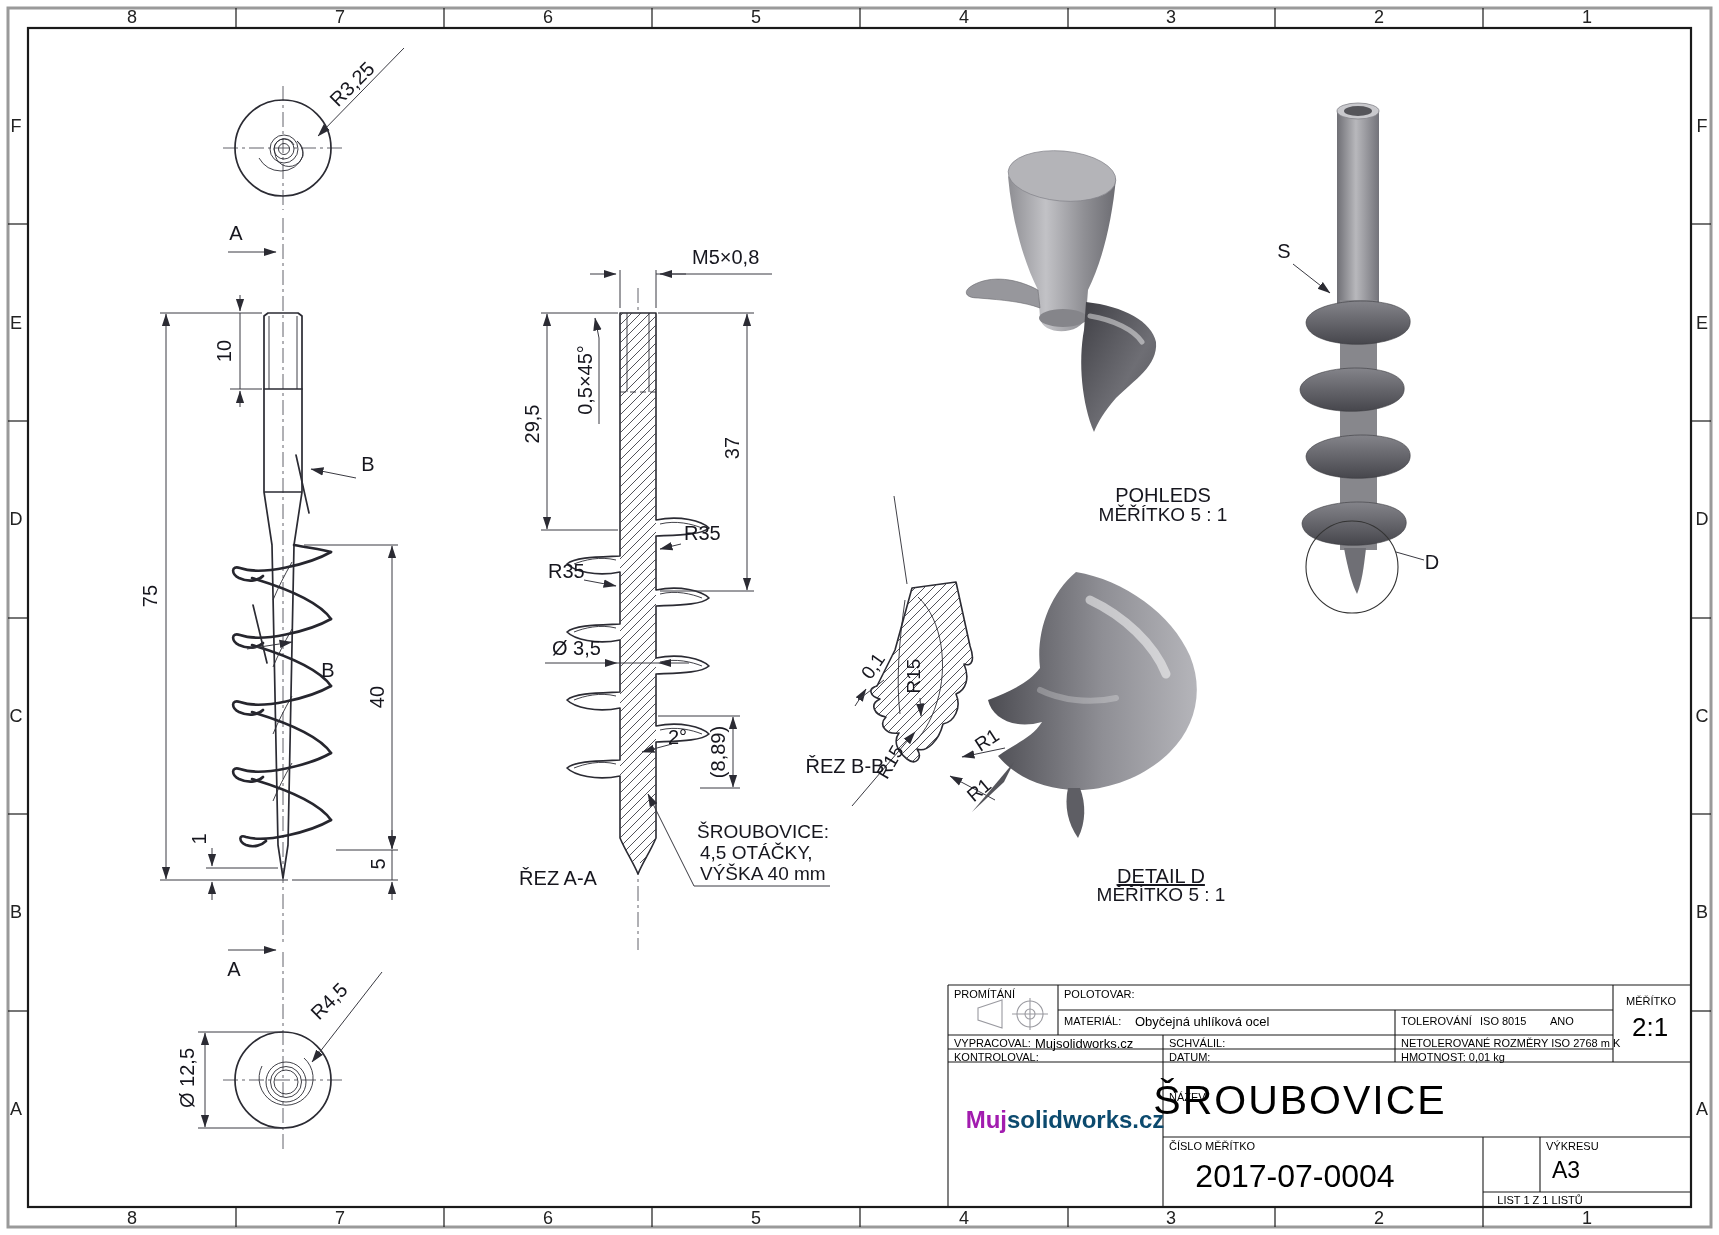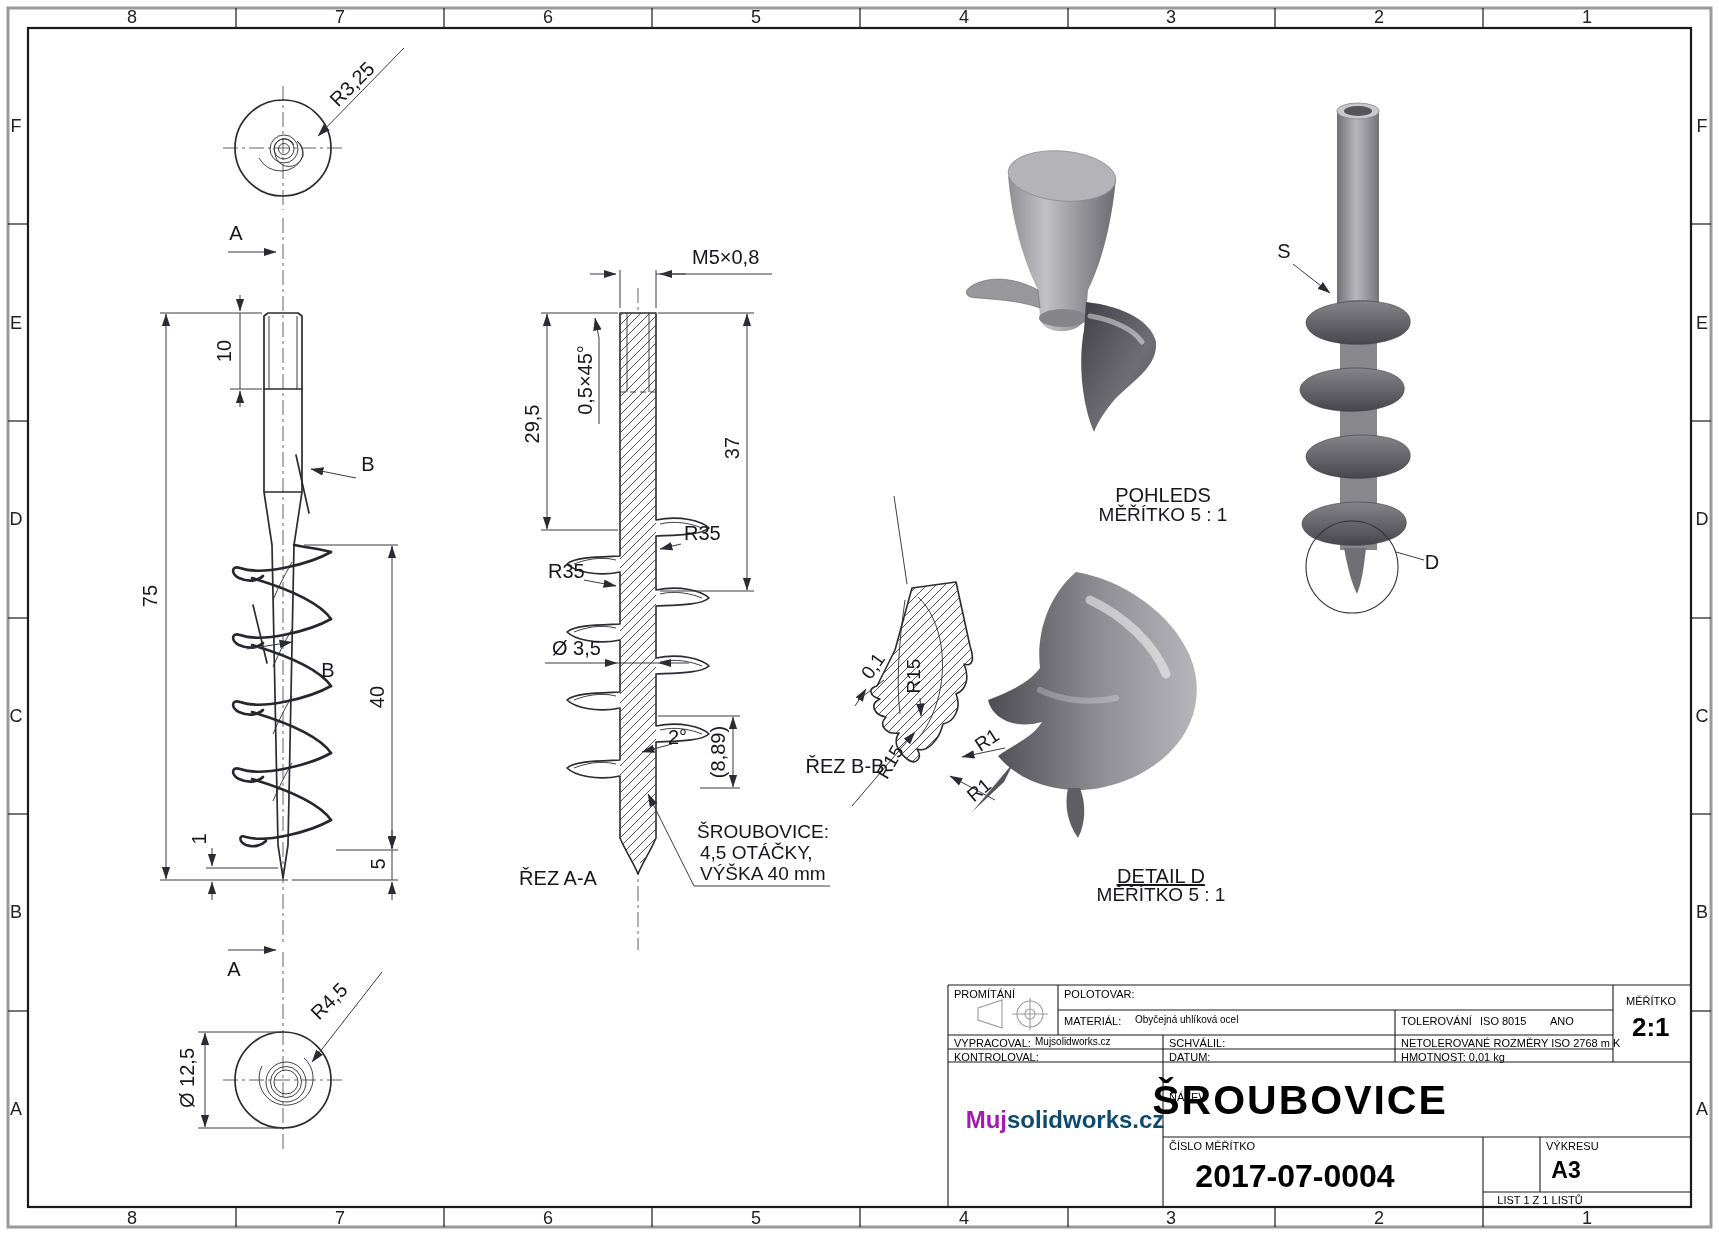--- a/index.html
+++ b/index.html
@@ -16,22 +16,22 @@
   .sec{fill:#ffffff;stroke:#2b2b33;stroke-width:1.6;stroke-linejoin:round}
   .tbl{stroke:#1a1a1a;stroke-width:1.2}
   
   .lbl{position:absolute;color:#16161e;white-space:nowrap;line-height:1;}
   .c{transform:translate(-50%,-50%) rotate(var(--r,0deg));}
   .l{transform:translate(0,-50%) rotate(var(--r,0deg));transform-origin:left center;}.s19{font-size:19px}.s20{font-size:20px}
   .zone{position:absolute;font-size:18px;color:#222;transform:translate(-50%,-50%);}
   
   .tb{position:absolute;color:#000;white-space:nowrap;line-height:1;}
   .tb-s{font-size:11px;}
-  .tb-m{font-size:10px;}
-  .big{font-weight:bold;}
+  .tb-m{font-size:13px;}
+  .big{font-weight:normal;}
   .logo{position:absolute;font-size:24px;font-weight:bold;transform:translate(-50%,-50%);white-space:nowrap;}
 </style>
 </head>
 <body>
 
 <div class="sheet">
 
 <svg width="1719" height="1235" viewBox="0 0 1719 1235">
   <defs>
     <marker id="ar" viewBox="0 0 12 9" refX="11.5" refY="4.5" markerWidth="13" markerHeight="10" orient="auto-start-reverse" markerUnits="userSpaceOnUse">

